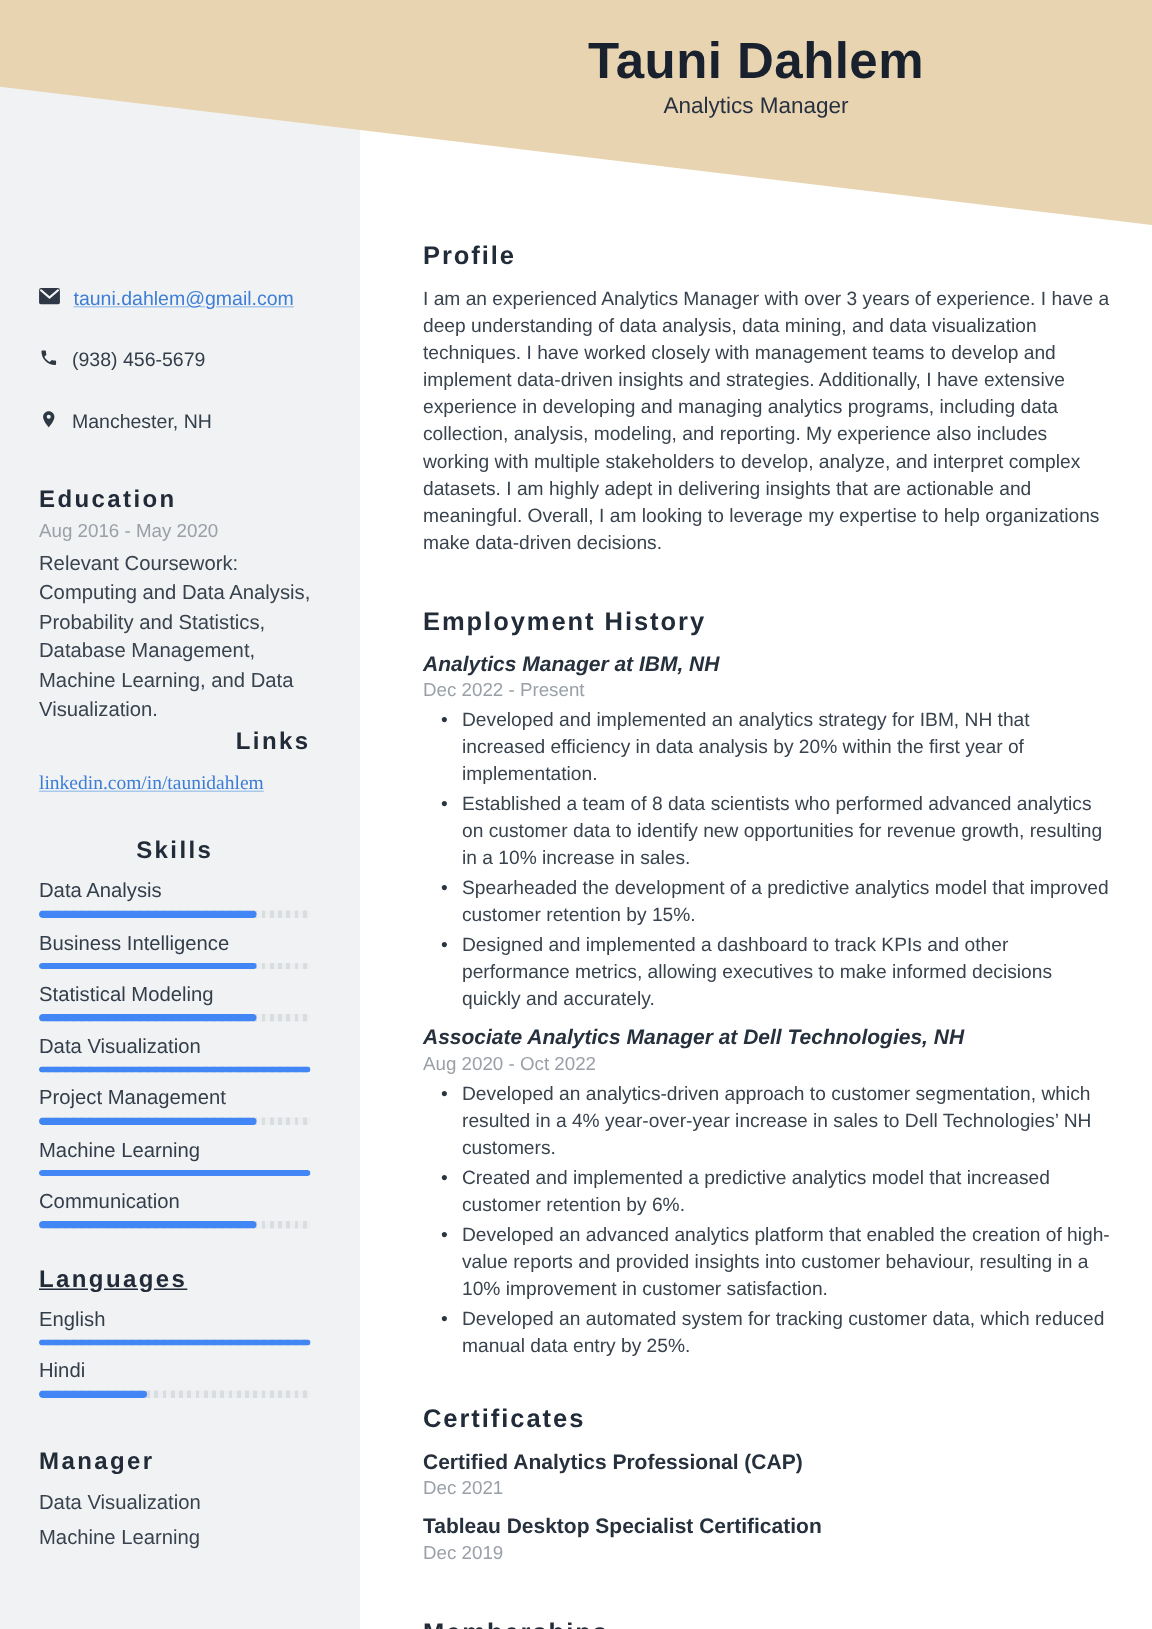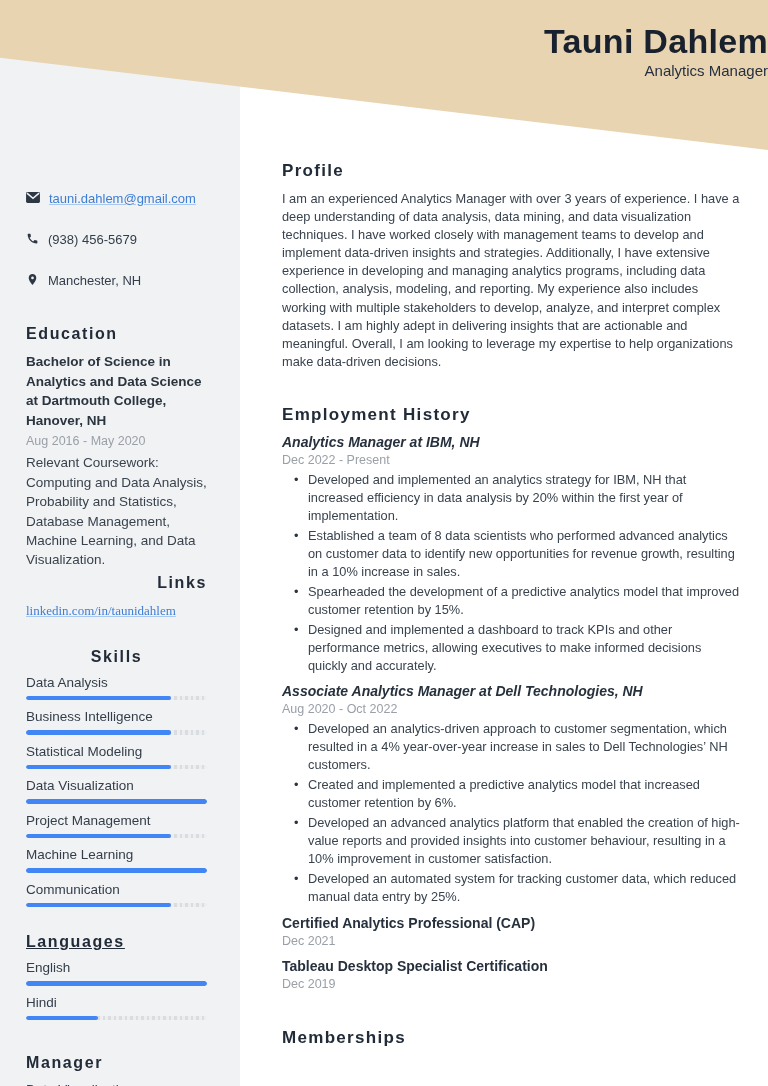--- a/index.html
+++ b/index.html
@@ -44,21 +44,21 @@
   .hobbies-heading { margin-top: 34px; }
   .hobby-list { margin-top: 6px; }
   .hobby-item { font-size: 13.5px; line-height: 23px; color: #39434e; }
 
   
   .banner {
     position: absolute; left: 0; top: 0; width: 768px; height: 150px; z-index: 2;
     background: #e8d4b0;
     clip-path: polygon(0 0, 100% 0, 100% 100%, 0 38.5%);
   }
-  .banner-inner { margin-left: 240px; text-align: right; padding-top: 21px; }
+  .banner-inner { margin-left: 240px; text-align: center; padding-top: 21px; }
   .person-name { font-size: 34px; font-weight: bold; color: #1a212e; letter-spacing: 0.3px; line-height: 40px; }
   .person-title { font-size: 15px; color: #273040; margin-top: 1px; }
 
   
   .main {
     position: absolute; left: 240px; top: 0; right: 0; bottom: 0;
     background: #ffffff; padding: 160px 26px 0 42px;
   }
   .main-heading {
     font-size: 17px; font-weight: bold; letter-spacing: 1.3px; color: #222b38; line-height: 22px;
@@ -107,21 +107,20 @@
     <div class="contact-row">
       <span>
         <svg width="13" height="13" viewBox="0 0 24 24">
             <path fill="currentColor" d="M12 2C8.13 2 5 5.13 5 9c0 5.25 7 13 7 13s7-7.75 7-13c0-3.87-3.13-7-7-7zm0 9.5a2.5 2.5 0 1 1 0-5 2.5 2.5 0 0 1 0 5z"></path>
           </svg>
       </span>
       <span>Manchester, NH</span>
     </div>
 
     <h2 class="side-heading edu-heading">Education</h2>
-    <div class="degree">Bachelor of Science in Analytics and Data Science at Dartmouth College, Hanover, NH</div>
     <div class="side-date">Aug 2016 - May 2020</div>
     <div class="coursework">Relevant Coursework: Computing and Data Analysis, Probability and Statistics, Database Management, Machine Learning, and Data Visualization.</div>
 
     <h2 class="side-heading links-heading">Links</h2>
     <div class="side-link-row">
       <a class="link" href="#">linkedin.com/in/taunidahlem</a>
     </div>
 
     <h2 class="side-heading skills-heading">Skills</h2>
     <div class="meter-list">
@@ -210,20 +209,21 @@
 
     <div class="job-title job-title-2">Associate Analytics Manager at Dell Technologies, NH</div>
     <div class="main-date">Aug 2020 - Oct 2022</div>
     <ul class="bullets">
       <li>Developed an analytics-driven approach to customer segmentation, which resulted in a 4% year-over-year increase in sales to Dell Technologies’ NH customers.</li>
       <li>Created and implemented a predictive analytics model that increased customer retention by 6%.</li>
       <li>Developed an advanced analytics platform that enabled the creation of high-value reports and provided insights into customer behaviour, resulting in a 10% improvement in customer satisfaction.</li>
       <li>Developed an automated system for tracking customer data, which reduced manual data entry by 25%.</li>
     </ul>
 
+    <h2 class="main-heading certificates-heading">Certificates</h2>
     <div class="cert-title">Certified Analytics Professional (CAP)</div>
     <div class="main-date">Dec 2021</div>
     <div class="cert-title">Tableau Desktop Specialist Certification</div>
     <div class="main-date">Dec 2019</div>
 
     <h2 class="main-heading memberships-heading">Memberships</h2>
   </main>
 
   <header class="banner">
     <div class="banner-inner">

